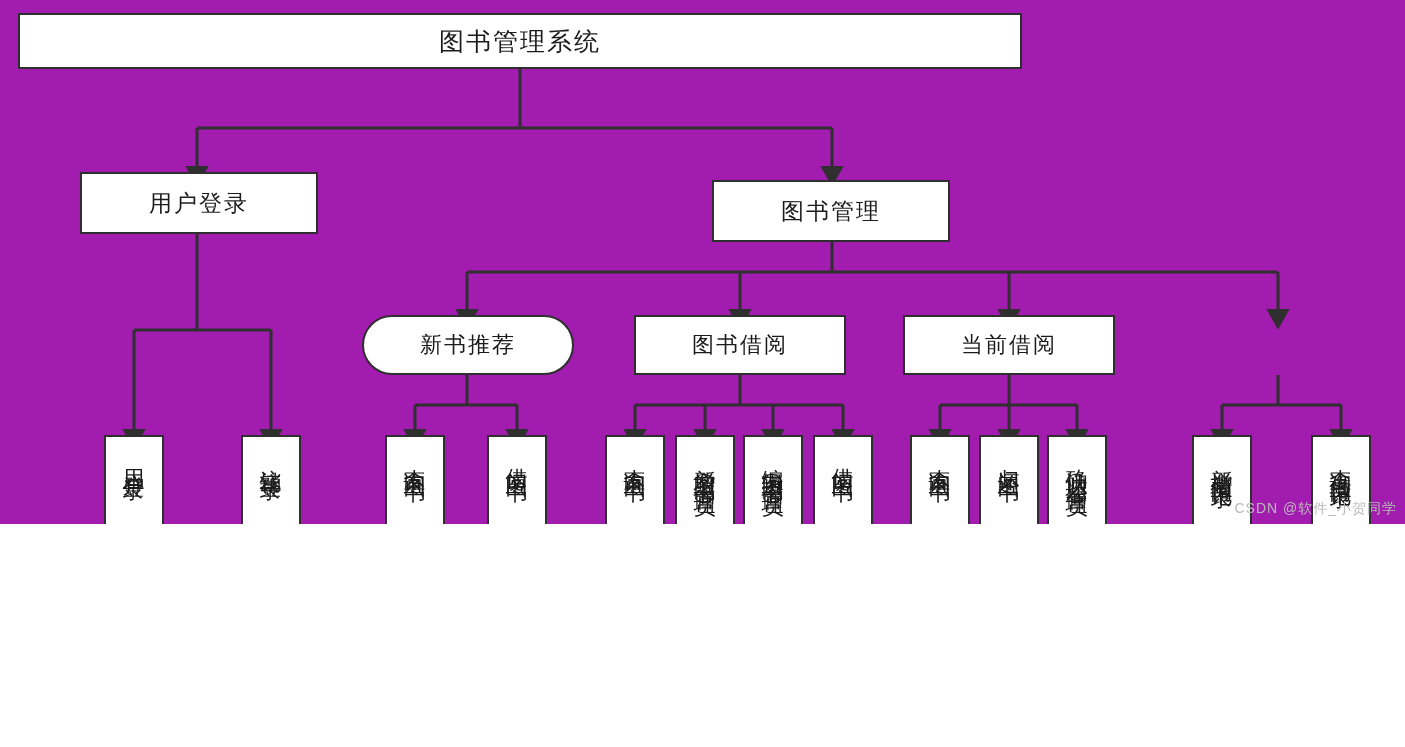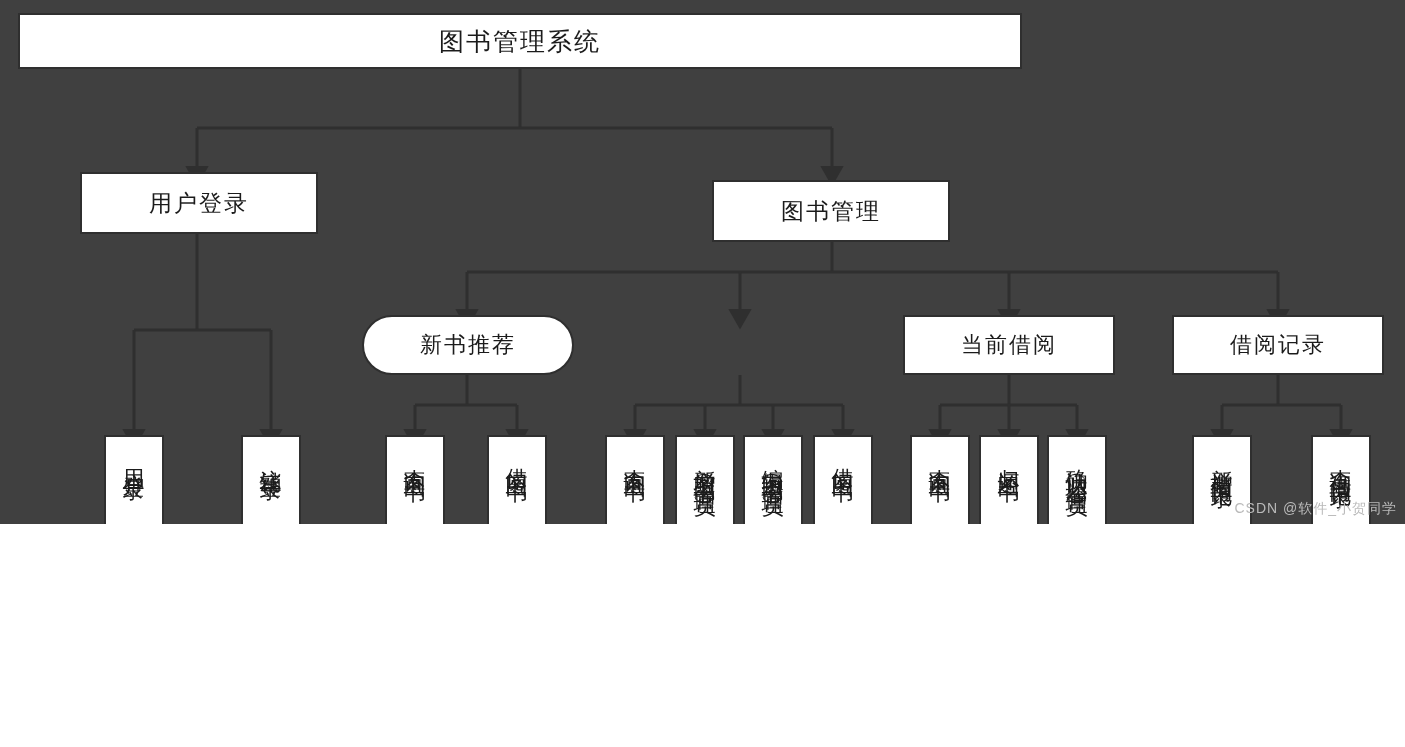--- a/index.html
+++ b/index.html
@@ -8,21 +8,21 @@
     padding: 0;
     background: #ffffff;
   }
   body {
     font-family: "Liberation Sans", "DejaVu Sans", sans-serif;
   }
   #diagram-root {
     position: relative;
     width: 1405px;
     height: 524px;
-    background: #404040;
+    background: #a21caf;
     overflow: hidden;
   }
   #connector-layer {
     position: absolute;
     left: 0;
     top: 0;
     width: 1405px;
     height: 747px;
     pointer-events: none;
   }
@@ -136,26 +136,26 @@
   <div class="node level-1" style="left:80px; top:172px; width:238px; height:62px;">
     <span class="htext">用户登录</span>
   </div>
   <div class="node level-1" style="left:712px; top:180px; width:238px; height:62px;">
     <span class="htext">图书管理</span>
   </div>
 
   <div class="node level-2" style="left:362px; top:315px; width:212px; height:60px;border-radius:30px;">
     <span class="htext">新书推荐</span>
   </div>
+  <div class="node level-2" style="left:634px; top:315px; width:212px; height:60px;">
+    <span class="htext">图书借阅</span>
+  </div>
   <div class="node level-2" style="left:903px; top:315px; width:212px; height:60px;">
     <span class="htext">当前借阅</span>
   </div>
-  <div class="node level-2" style="left:1172px; top:315px; width:212px; height:60px;">
-    <span class="htext">借阅记录</span>
-  </div>
 
   <div class="node leaf" style="left:104px; top:435px; width:60px; height:300px;">
     <span class="vtext">用户登录</span>
   </div>
   <div class="node leaf" style="left:241px; top:435px; width:60px; height:300px;">
     <span class="vtext">注销登录</span>
   </div>
 
   <div class="node leaf" style="left:385px; top:435px; width:60px; height:300px;">
     <span class="vtext">查询图书</span>

